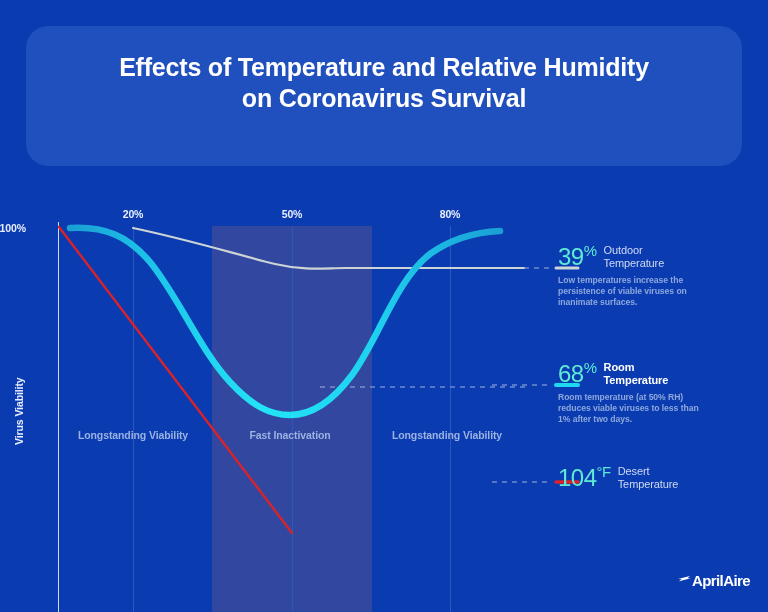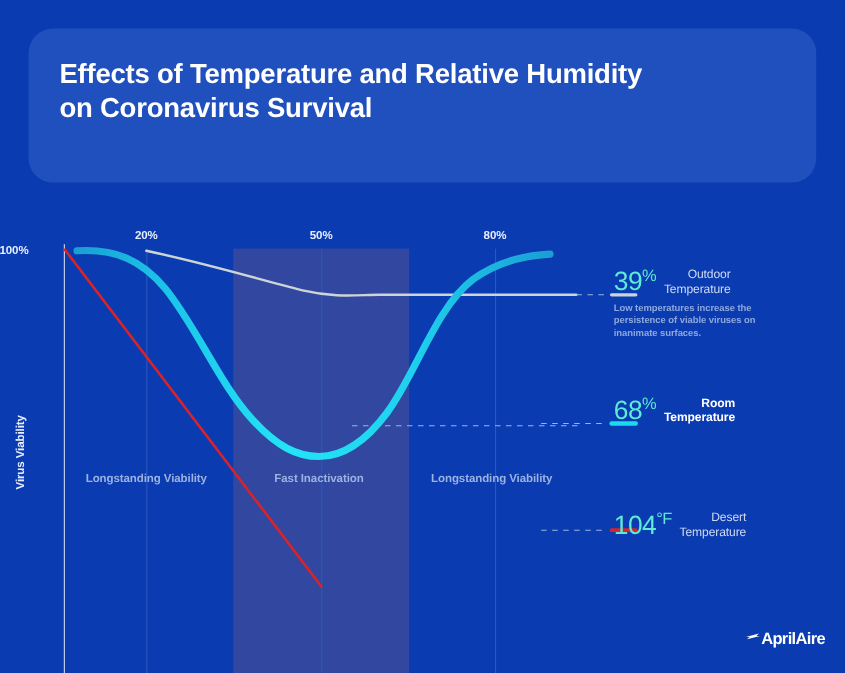--- a/index.html
+++ b/index.html
@@ -14,20 +14,21 @@
     background:#0a3bb0;
     border-radius:22px;
     overflow:hidden;
   }
 
   
   #header-card{
     position:absolute;left:26px;top:26px;width:716px;height:140px;
     background:#2050bd;
     border-radius:22px;
+    text-align:center;
   }
   #page-title{
     position:absolute;left:28px;top:26px;width:660px;
     color:#ffffff;font-size:25px;line-height:31px;font-weight:bold;
     letter-spacing:-0.2px;
   }
   #page-subtitle{
     position:absolute;left:28px;top:103px;width:672px;
     color:#eef3ff;font-size:11.5px;line-height:15px;font-weight:bold;
     letter-spacing:-0.1px;
@@ -86,21 +87,21 @@
   #legend-desert{left:558px;top:464px;}
   .legend-head{display:flex;align-items:flex-start;}
   .legend-value{
     color:#5eead4;font-size:24px;line-height:25px;font-weight:normal;
     letter-spacing:-.5px;white-space:nowrap;
   }
   .legend-value .unit{font-size:15px;vertical-align:super;line-height:1;}
   .legend-name{
     margin-left:7px;padding-top:1px;
     color:#cfd9f2;font-size:11px;line-height:13px;
-    letter-spacing:-.1px;white-space:pre-line;text-align:right;
+    letter-spacing:-.1px;white-space:pre-line;
   }
   .legend-name.bold{color:#ffffff;font-weight:bold;}
   .legend-desc{
     margin-top:5px;
     color:#8ea8dd;font-size:8.6px;line-height:11px;font-weight:bold;
     letter-spacing:-.05px;white-space:pre-line;
   }
 
   
   #footer{
@@ -198,20 +199,23 @@
 persistence of viable viruses on
 inanimate surfaces.</div>
   </div>
 
   <div class="legend" id="legend-room">
     <div class="legend-head">
       <div class="legend-value"><span>68</span><span class="unit">%</span></div>
       <div class="legend-name bold">Room
 Temperature</div>
     </div>
+    <div class="legend-desc">Room temperature (at 50% RH)
+reduces viable viruses to less than
+1% after two days.</div>
   </div>
 
   <div class="legend" id="legend-desert">
     <div class="legend-head">
       <div class="legend-value"><span>104</span><span class="unit">°F</span></div>
       <div class="legend-name">Desert
 Temperature</div>
     </div>
   </div>
 

